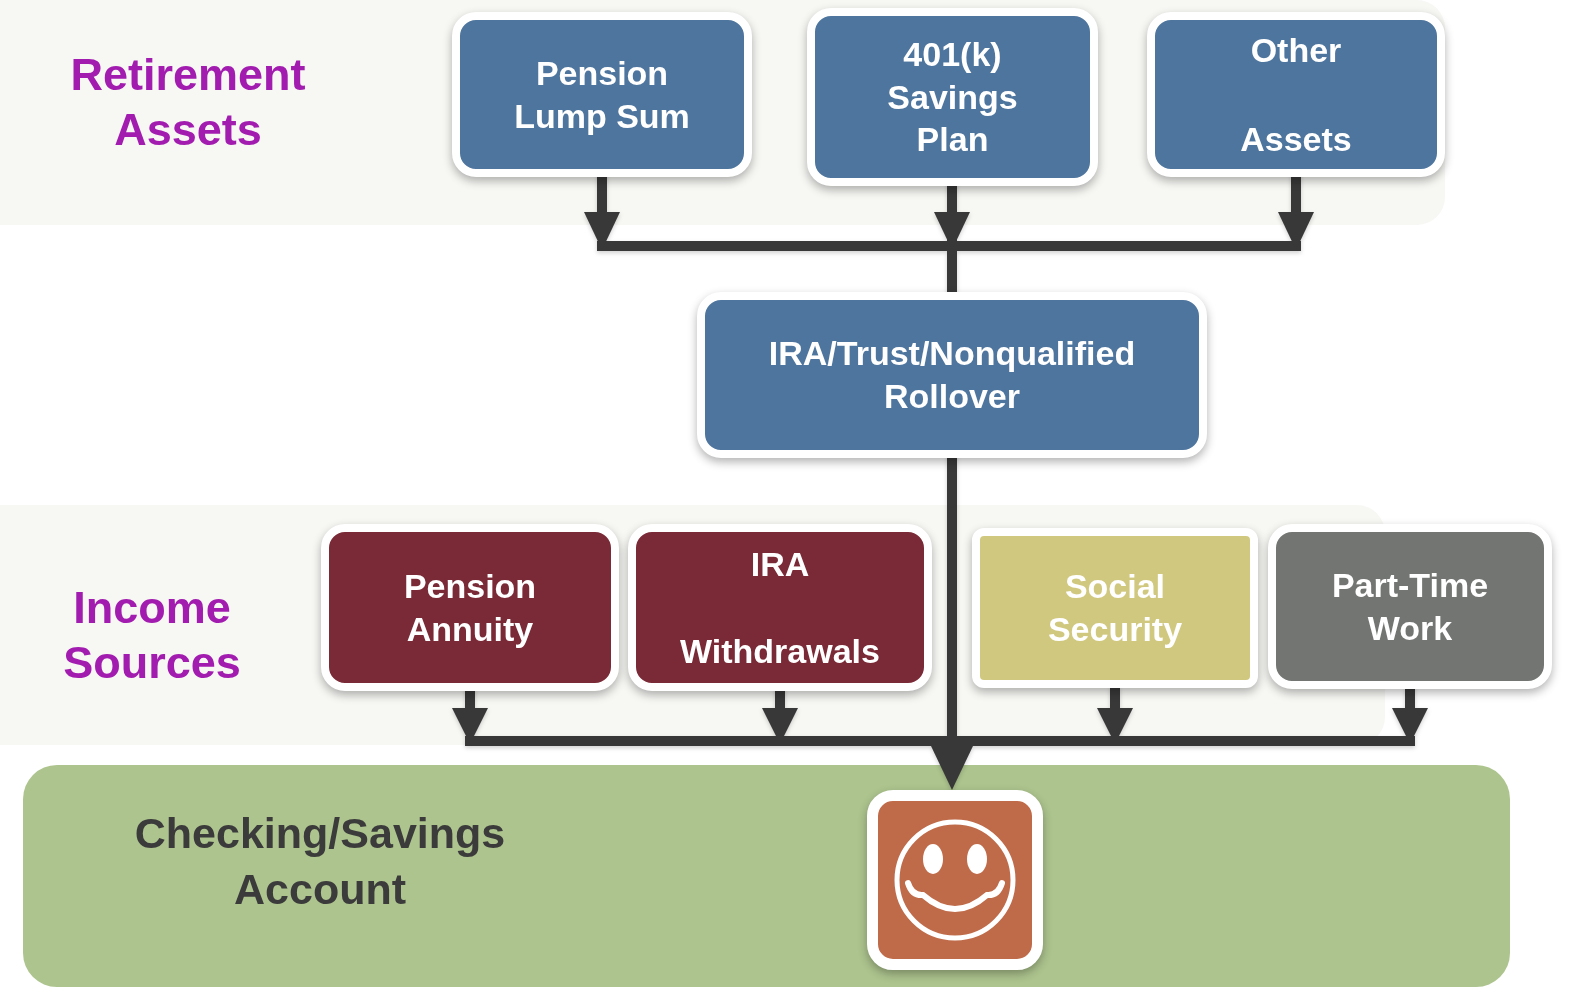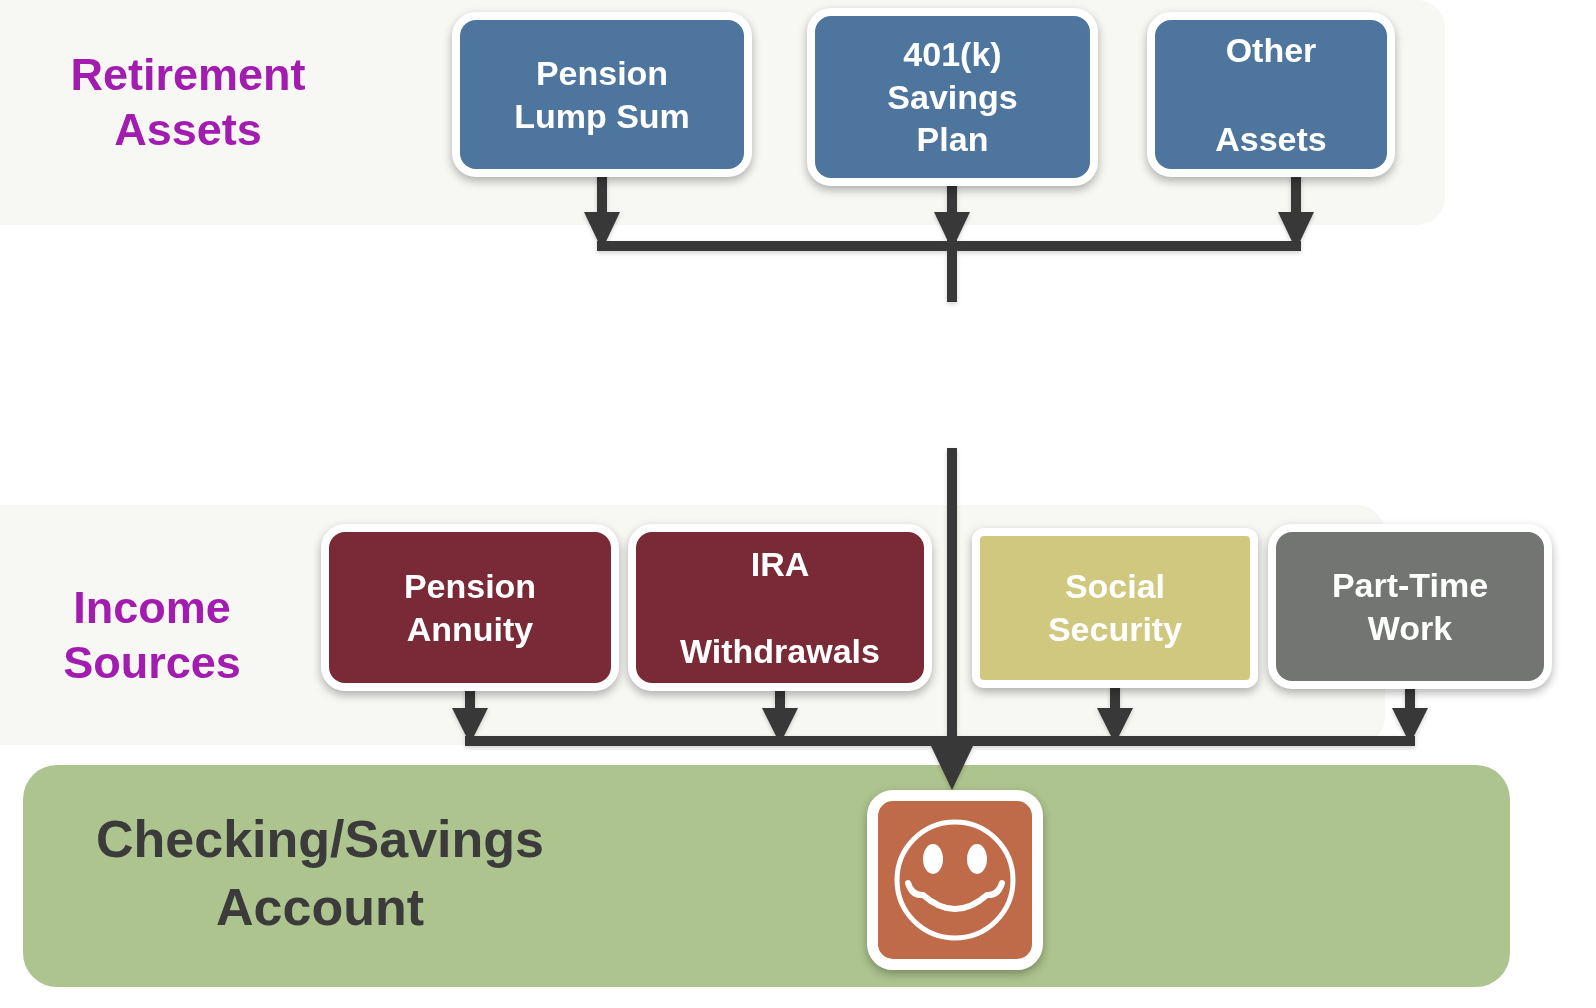--- a/index.html
+++ b/index.html
@@ -30,35 +30,35 @@
     display:flex; flex-direction:column; align-items:center; justify-content:center;
     text-align:center; z-index:10;
   }
   .blue   { background:#4e759e; }
   .maroon { background:#7a2936; }
   .khaki  { background:#d1c87f; }
   .gray   { background:#727571; }
 
   #node-pension-lump-sum { left:452px;  top:12px;  width:300px; height:165px; }
   #node-401k             { left:807px;  top:8px;   width:291px; height:178px; }
-  #node-other-assets     { left:1147px; top:12px;  width:248px; height:165px;gap:46px; }
+  #node-other-assets     { left:1147px; top:12px;  width:298px; height:165px;gap:46px; }
   #node-rollover         { left:697px;  top:292px; width:510px; height:166px; }
   #node-pension-annuity  { left:321px;  top:524px; width:298px; height:167px; }
   #node-ira-withdrawals  { left:628px;  top:524px; width:304px; height:167px;gap:44px; }
   #node-social-security  { left:972px;  top:528px; width:286px; height:160px;border-radius:12px; }
   #node-part-time-work   { left:1268px; top:524px; width:284px; height:165px; }
 
   
   .account-panel {
     position:absolute; left:23px; top:765px; width:1487px; height:222px;
     background:#adc48e; border-radius:34px; z-index:1;
   }
   #label-account {
     position:absolute; left:40px; top:806px; width:560px;
-    color:#3b3b3b; font-weight:bold; font-size:52px; line-height:1.3;
+    color:#3b3b3b; font-weight:bold; font-size:43px; line-height:1.3;
     text-align:center; z-index:3;
   }
 
   
   #connectors {
     position:absolute; left:0; top:0; width:1596px; height:1008px;
     z-index:5; pointer-events:none;
     filter:drop-shadow(0 2px 2px rgba(0,0,0,0.18));
   }
 
@@ -130,20 +130,24 @@
   <div class="node blue" id="node-401k">
     <div>401(k)</div>
     <div>Savings</div>
     <div>Plan</div>
   </div>
   <div class="node blue" id="node-other-assets">
     <div>Other</div>
     <div>Assets</div>
   </div>
 
+  <div class="node blue" id="node-rollover">
+    <div>IRA/Trust/Nonqualified</div>
+    <div>Rollover</div>
+  </div>
 
   <div class="node maroon" id="node-pension-annuity">
     <div>Pension</div>
     <div>Annuity</div>
   </div>
   <div class="node maroon" id="node-ira-withdrawals">
     <div>IRA</div>
     <div>Withdrawals</div>
   </div>
   <div class="node khaki" id="node-social-security">

